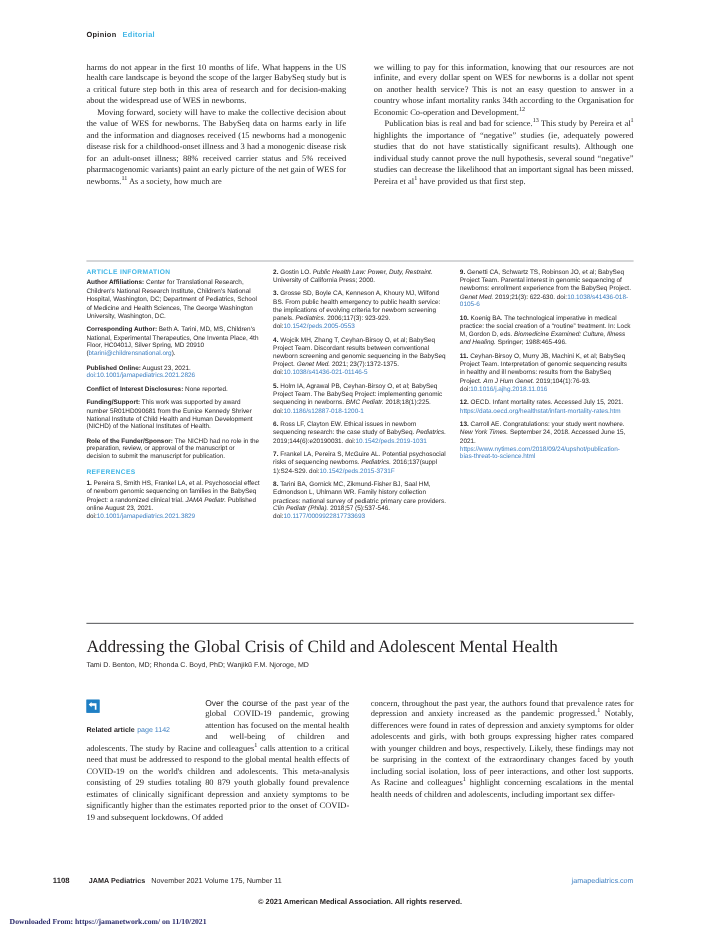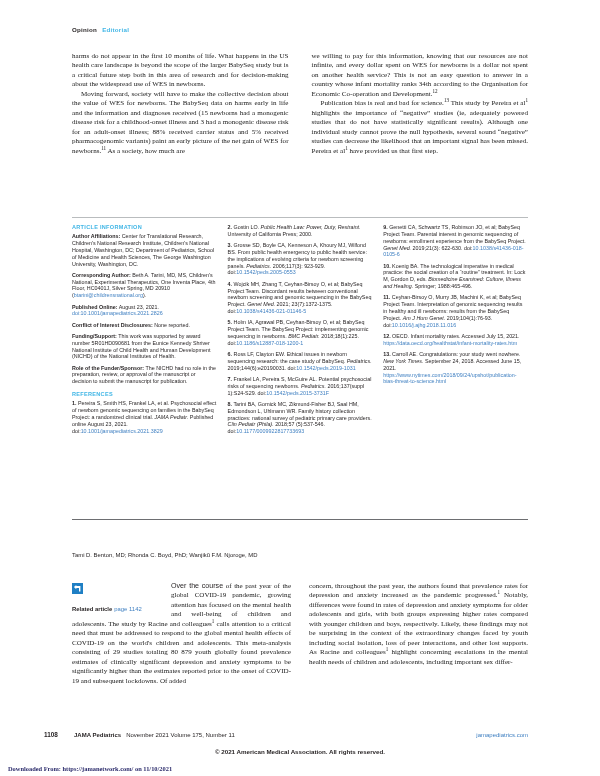--- a/index.html
+++ b/index.html
@@ -284,20 +284,21 @@
           <div class="ref-item"><span class="num">11.</span> Ceyhan-Birsoy O, Murry JB, Machini K, et al; BabySeq Project Team. Interpretation of genomic sequencing results in healthy and ill newborns: results from the BabySeq Project. <i>Am J Hum Genet.</i> 2019;104(1):76-93. doi:<span class="lnk">10.1016/j.ajhg.2018.11.016</span></div>
           <div class="ref-item"><span class="num">12.</span> OECD. Infant mortality rates. Accessed July 15, 2021. <span class="lnk">https://data.oecd.org/healthstat/infant-mortality-rates.htm</span></div>
           <div class="ref-item"><span class="num">13.</span> Carroll AE. Congratulations: your study went nowhere. <i>New York Times.</i> September 24, 2018. Accessed June 15, 2021. <span class="lnk">https://www.nytimes.com/2018/09/24/upshot/publication-bias-threat-to-science.html</span></div>
         </div>
     </div>
 
   </div>
 
   <div class="rule-heavy" style="top:519px"></div>
 
+  <h1 class="art2-title">Addressing the Global Crisis of Child and Adolescent Mental Health</h1>
   <div class="art2-authors">Tami D. Benton, MD; Rhonda C. Boyd, PhD; Wanjikũ F.M. Njoroge, MD</div>
 
   <div class="art2-body">
     <div class="col">
 
       <div class="related-box">
         <span class="related-icon">
           <svg width="11" height="11" viewBox="0 0 11 11">
             <rect x="0" y="0" width="11" height="11" fill="#1f7fc4"></rect>
             <path d="M7.6 3.1 L4.3 3.1 L4.3 1.9 L1.9 4.1 L4.3 6.3 L4.3 5.1 L7.0 5.1 L7.0 8.4 L8.4 8.4 L8.4 3.1 Z" fill="#ffffff"></path>

